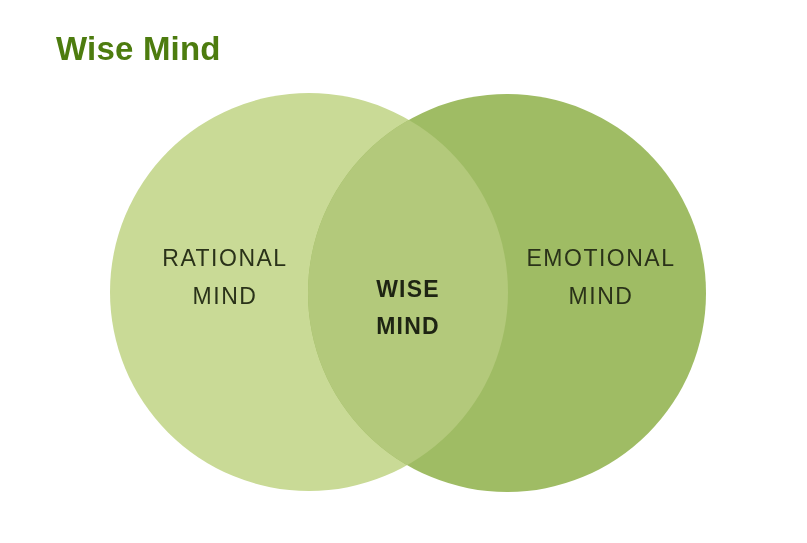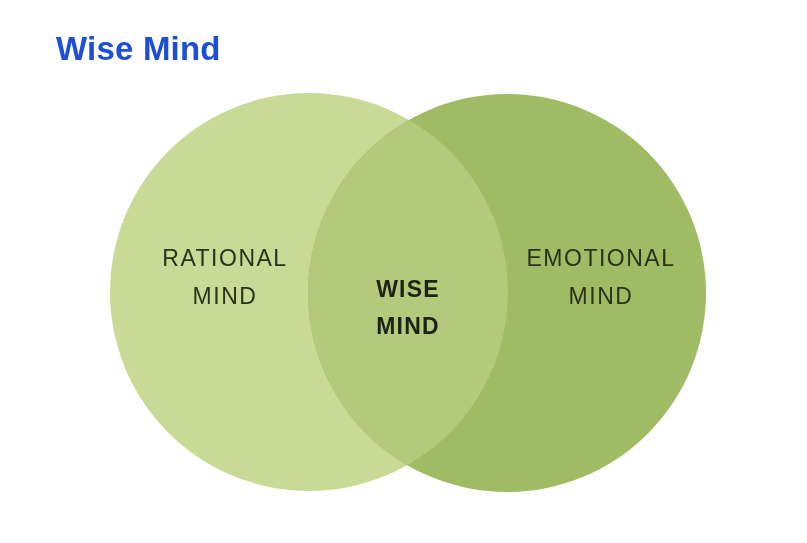--- a/index.html
+++ b/index.html
@@ -16,21 +16,21 @@
     font-family: "Liberation Sans", sans-serif;
   }
   .page-title {
     position: absolute;
     left: 56px;
     top: 30px;
     margin: 0;
     font-size: 33px;
     font-weight: 800;
     letter-spacing: 0.2px;
-    color: #1d4ed8;
+    color: #4d7c0f;
     font-family: "Liberation Sans", sans-serif;
   }
   .venn-svg {
     position: absolute;
     left: 0;
     top: 0;
     width: 807px;
     height: 543px;
     display: block;
   }

